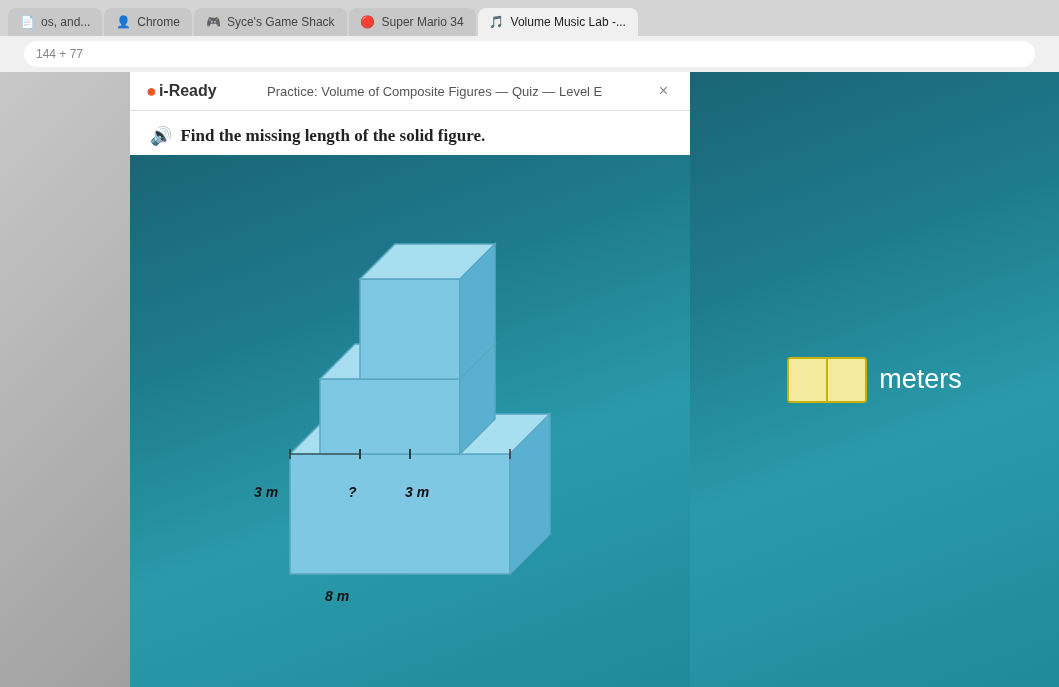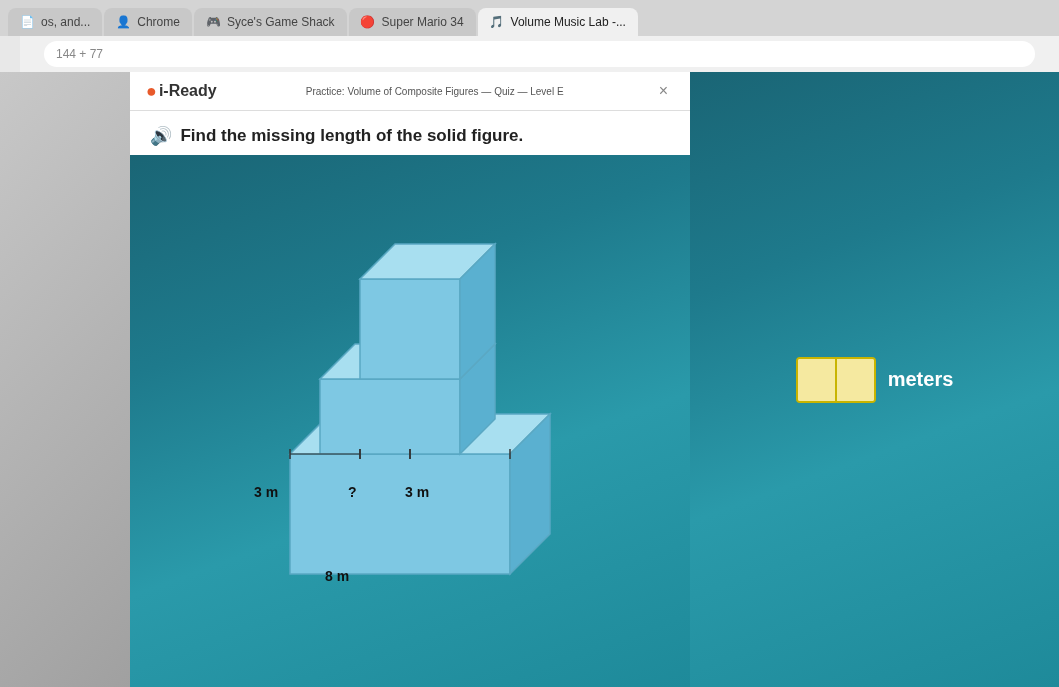--- a/index.html
+++ b/index.html
@@ -44,21 +44,20 @@
       color: #222;
     }
 
     .address-bar-row {
       background: #f0f0f0;
       height: 36px;
       display: flex;
       align-items: center;
       padding: 0 24px;
       gap: 8px;
-      margin-left: 20px;
     }
 
     .address-bar {
       flex: 1;
       height: 26px;
       background: white;
       border-radius: 13px;
       display: flex;
       align-items: center;
       padding: 0 12px;
@@ -101,21 +100,21 @@
     .iready-logo {
       font-size: 16px;
       font-weight: bold;
       color: #333;
       display: flex;
       align-items: center;
       gap: 2px;
     }
 
     .iready-title {
-      font-size: 10px;
+      font-size: 13px;
       color: #555;
       text-align: center;
       flex: 1;
     }
 
     .close-btn {
       font-size: 16px;
       color: #888;
       cursor: pointer;
       padding: 2px 6px;
@@ -130,20 +129,21 @@
 
     .speaker-icon {
       font-size: 18px;
       color: #555;
     }
 
     .question-text {
       font-size: 17px;
       font-weight: bold;
       color: #222;
+      font-family: Liberation Serif, serif;
     }
 
     
     .figure-area {
       flex: 1;
       background: linear-gradient(160deg, #1a6575 0%, #1e7a8c 30%, #2a9aaa 60%, #1e8a9a 100%);
       position: relative;
       display: flex;
       align-items: center;
       justify-content: center;
@@ -187,28 +187,29 @@
 
     .fraction-right {
       flex: 1;
       display: flex;
       align-items: center;
       justify-content: center;
       background: #f5e9a0;
     }
 
     .meters-label {
-      font-size: 20px;
-      font-weight: bold;
+      font-size: 27px;
+      font-weight: normal;
       color: white;
     }
 
     
     .figure-svg {
       position: relative;
+      font-style: italic;
     }
   </style>
 </head>
 <body>
 
 <div class="browser-chrome">
   <div class="tab-bar">
     <div class="tab">
       <span>📄</span>
       <span>os, and...</span>
@@ -286,21 +287,21 @@
           <line x1="180" y1="215" x2="180" y2="225" stroke="#333" stroke-width="1.5"></line>
 
           <line x1="180" y1="215" x2="180" y2="225" stroke="#333" stroke-width="1.5"></line>
           <line x1="280" y1="215" x2="280" y2="225" stroke="#333" stroke-width="1.5"></line>
         </svg>
 
         
         <div style="position:absolute; bottom:108px; left:24px; font-size:14px; font-weight:bold; color:#111;">3 m</div>
         <div style="position:absolute; bottom:108px; left:118px; font-size:14px; font-weight:bold; color:#111;">?</div>
         <div style="position:absolute; bottom:108px; left:175px; font-size:14px; font-weight:bold; color:#111;">3 m</div>
-        <div style="position:absolute; bottom:24px; left:95px; font-size:14px; font-weight:bold; color:#111;">8 m</div>
+        <div style="position:absolute; bottom:4px; left:95px; font-size:14px; font-weight:bold; color:#111;">8 m</div>
       </div>
     </div>
   </div>
 
   <div class="right-area">
     <div class="answer-box">
 
       <div class="fraction-input">
         <div class="fraction-left">
           <input type="text" style="width: 100%; height: 100%; border: none; background: transparent; text-align: center; font-size: 16px; font-weight: bold; outline: none;" placeholder="">

